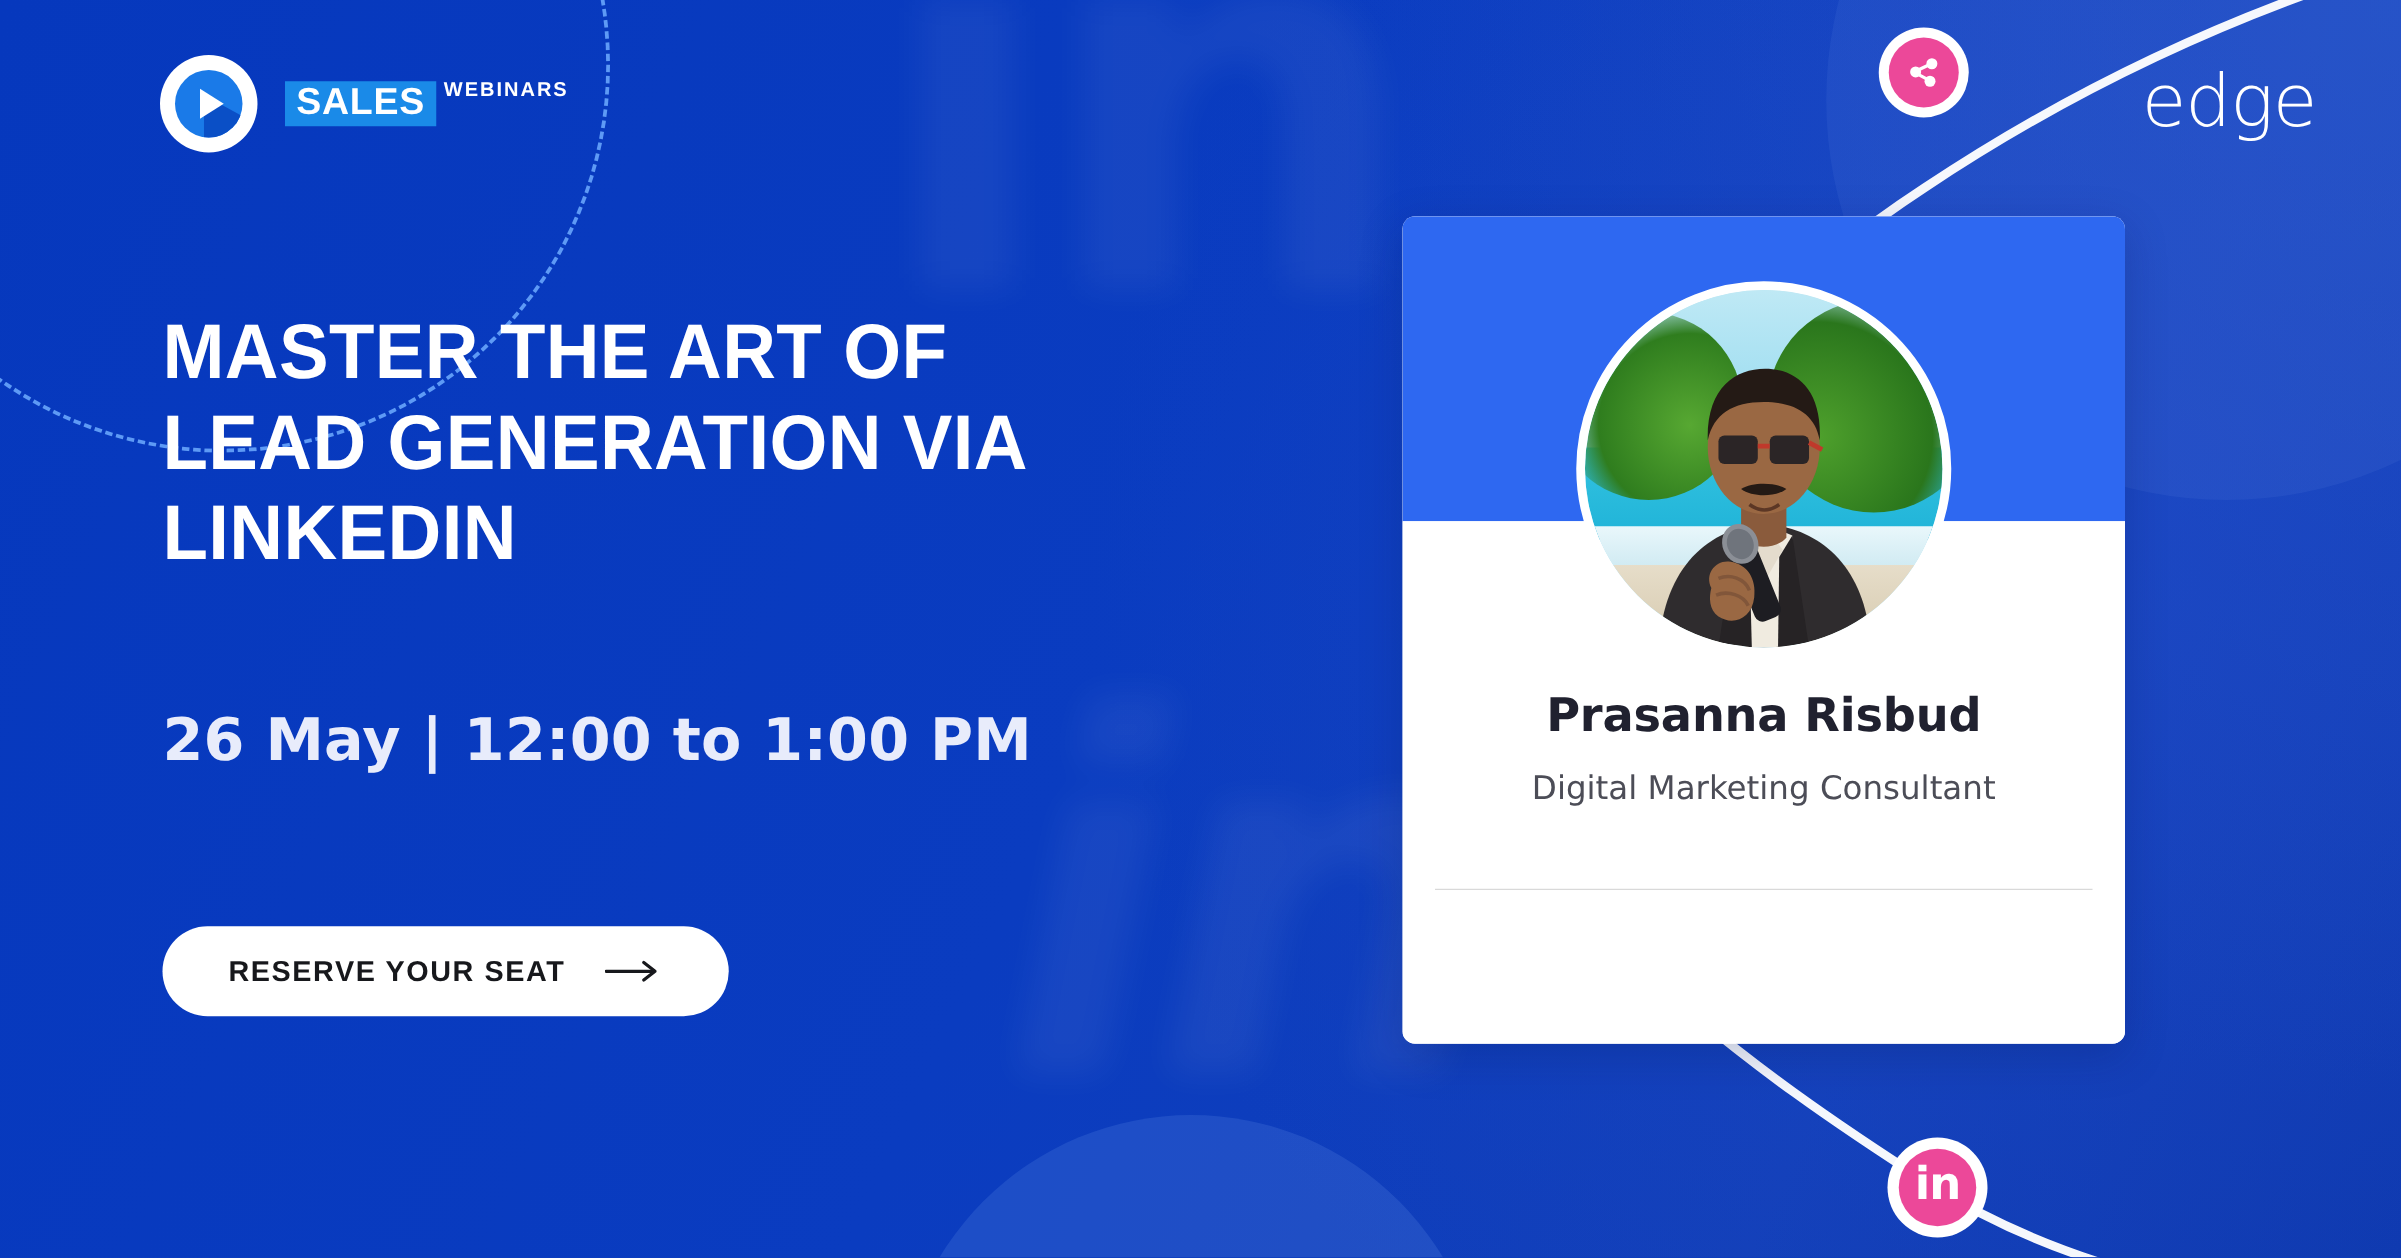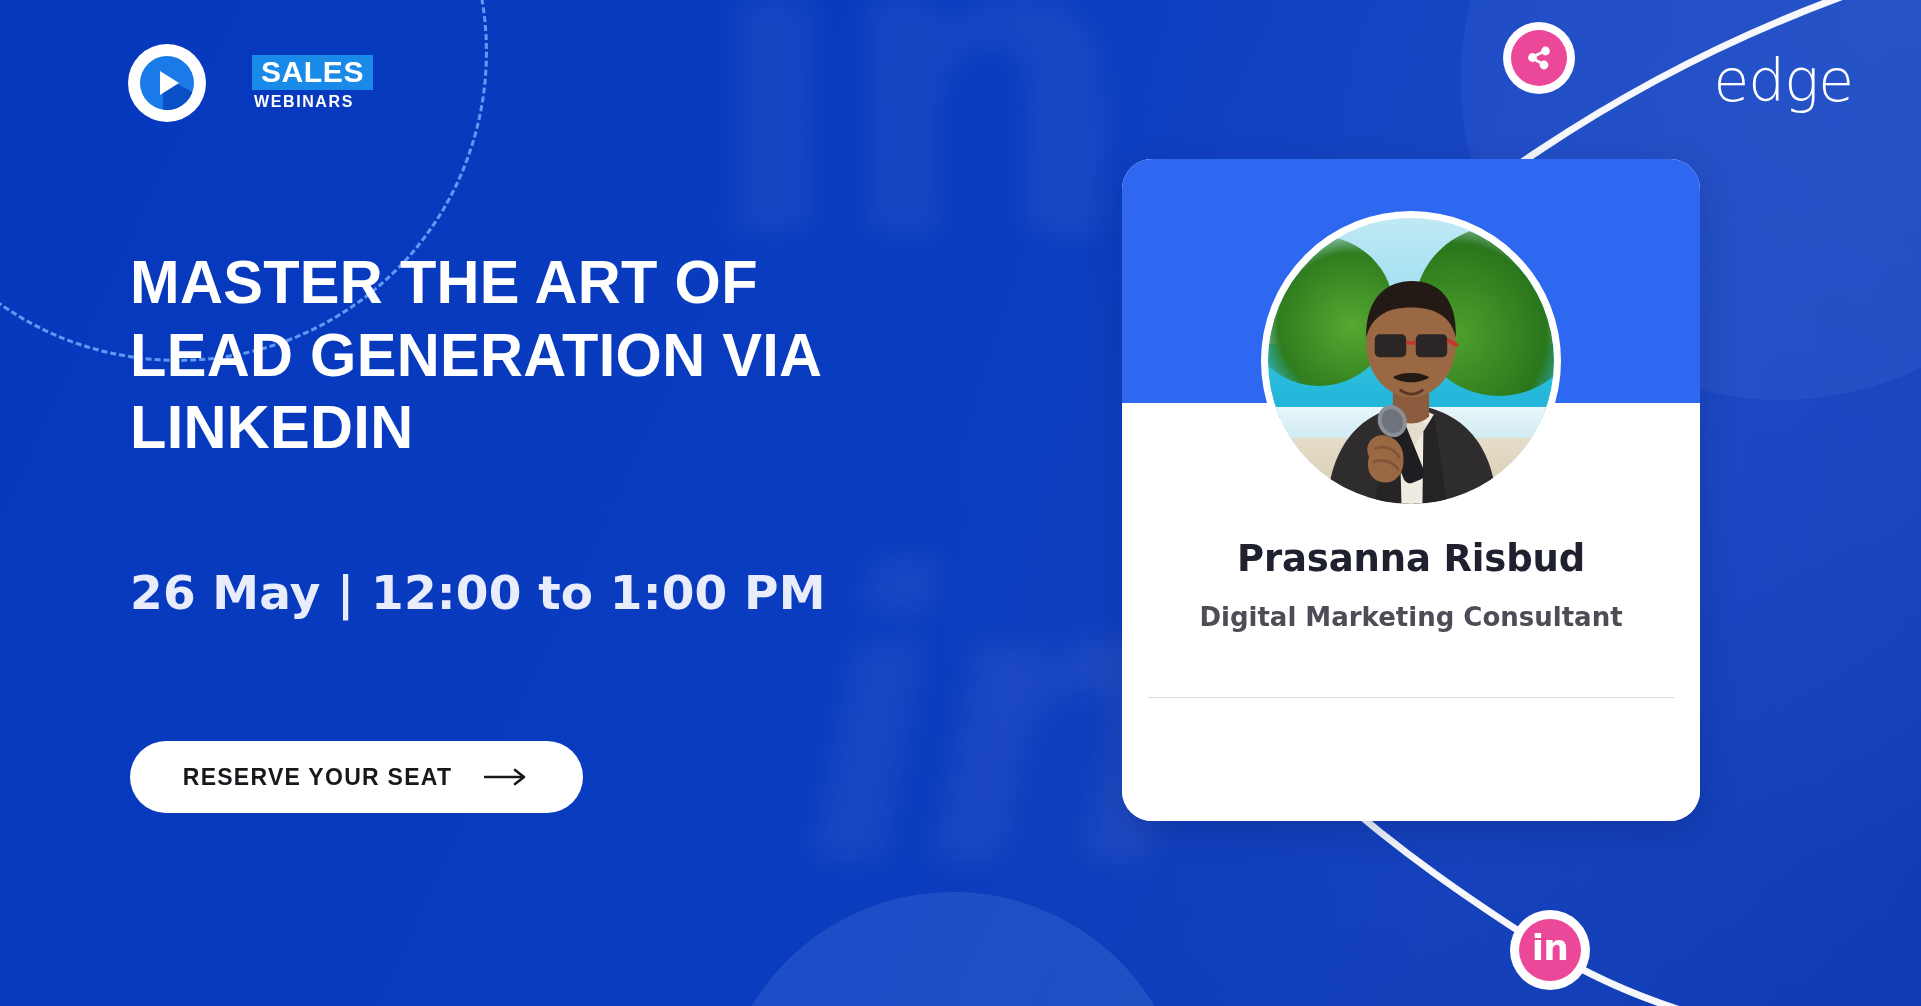--- a/index.html
+++ b/index.html
@@ -56,21 +56,21 @@
     position:absolute; left:23px; top:20px; width:46px; height:46px;
     background:#0a4fc6; transform:rotate(0deg);
     clip-path:polygon(0 0, 100% 55%, 100% 100%, 0 100%);
   }
   .play-tri{
     position:relative; width:0; height:0; margin-left:5px;
     border-left:19px solid #ffffff;
     border-top:12px solid transparent;
     border-bottom:12px solid transparent;
   }
-  .brand-text{ display:flex; flex-direction:column; align-items:flex-start; gap:4px;margin-left:24px; }
+  .brand-text{ display:flex; flex-direction:row; align-items:flex-start; gap:4px; }
   .brand-sales{
     background:#1a8ae8; color:#ffffff; font-size:30px; font-weight:700;
     letter-spacing:0.02em; padding:1px 9px 3px 9px; line-height:1.06;
   }
   .brand-webinars{
     color:#ffffff; font-size:16px; font-weight:600; letter-spacing:0.10em;
     padding-left:2px; line-height:1.06;
   }
 
   
@@ -104,22 +104,22 @@
     cursor:pointer; border:none;
   }
   .cta-label{
     color:#17181c; font-size:23px; font-weight:700; letter-spacing:0.055em;
     text-transform:uppercase; font-family:"Liberation Sans", sans-serif;
   }
   .cta-arrow{ display:flex; align-items:center; color:#17181c; }
 
   
   .card{
-    position:absolute; left:1122px; top:159px; width:578px; height:662px;
-    border-radius:30px; overflow:hidden; background:#ffffff;
+    position:absolute; left:1122px; top:173px; width:578px; height:662px;
+    border-radius:10px; overflow:hidden; background:#ffffff;
     box-shadow:0 10px 34px rgba(3,24,86,0.22);
   }
   .card-band{ position:absolute; left:0; top:0; width:100%; height:244px; background:#2e68f1; }
   .card-body{ position:absolute; left:0; top:244px; width:100%; height:418px; background:#ffffff; }
 
   .avatar{
     position:absolute; left:50%; top:52px; transform:translateX(-50%);
     width:300px; height:300px; border-radius:50%;
     border:7px solid #ffffff; overflow:hidden; background:#bfe6f2;
   }
@@ -139,21 +139,21 @@
            background:radial-gradient(circle at 24% 64%, #4ea02c 0%, #2a761c 54%, rgba(42,118,28,0) 74%); }
   .person{ position:absolute; left:0; bottom:0; width:100%; height:100%; }
 
   .card-name{
     position:absolute; left:0; top:378px; width:100%; text-align:center;
     color:#20212f; font-size:37px; font-weight:700; letter-spacing:-0.004em;
     font-family:"DejaVu Sans", sans-serif;
   }
   .card-role{
     position:absolute; left:0; top:443px; width:100%; text-align:center;
-    color:#4c4d57; font-size:26px; font-weight:700;
+    color:#4c4d57; font-size:26px; font-weight:400;
     font-family:"DejaVu Sans", sans-serif;
   }
   .card-divider{
     position:absolute; left:26px; top:538px; width:526px; height:1px;
     background:#d9d9d9;
   }
 
   
   .badge{
     position:absolute; border-radius:50%; background:#ffffff;

